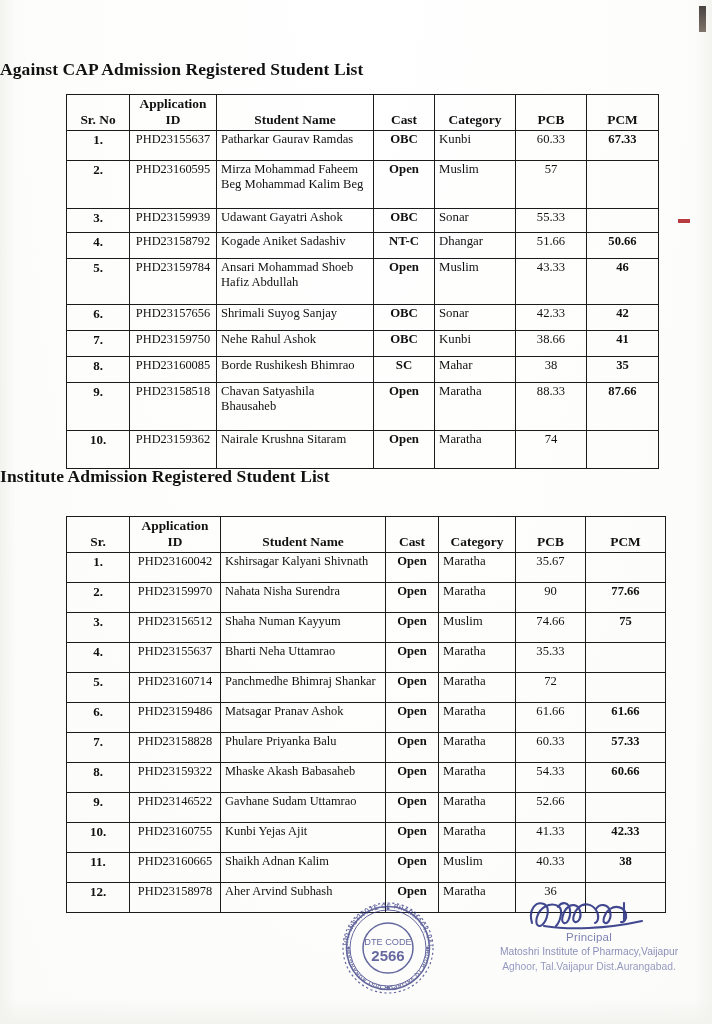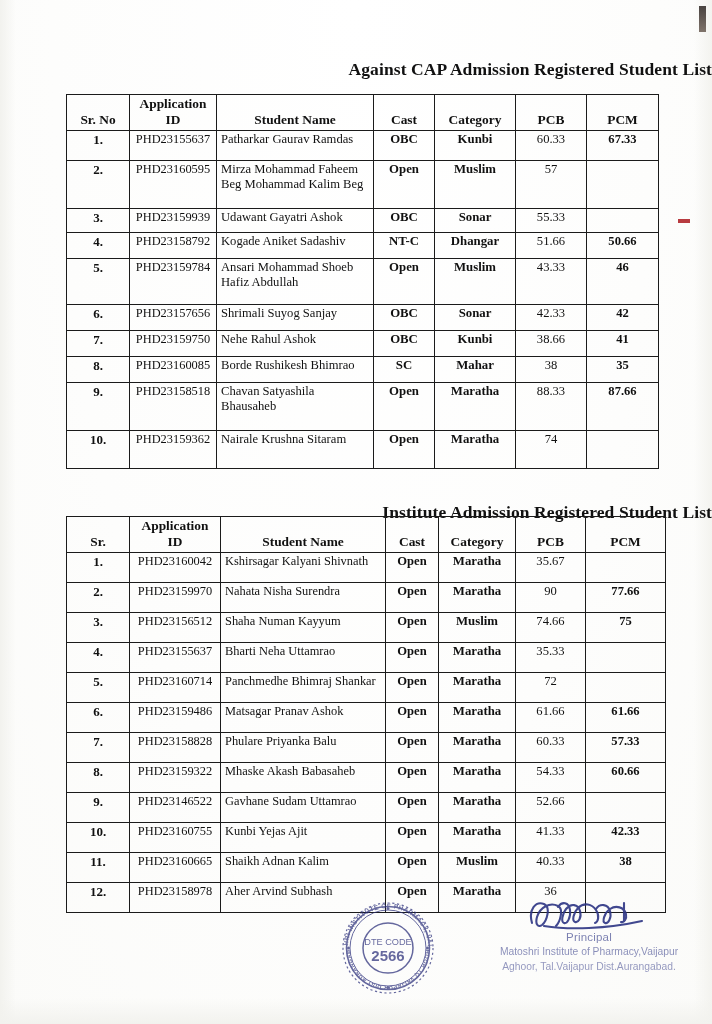--- a/index.html
+++ b/index.html
@@ -24,27 +24,27 @@
     background:linear-gradient(to left,#f3f3ef,rgba(255,255,255,0));pointer-events:none;}
   .scan-bottom{position:absolute;left:0;bottom:0;width:100%;height:26px;
     background:linear-gradient(to top,#f2f2ee,rgba(255,255,255,0));pointer-events:none;}
 
   .mark-top{position:absolute;right:6px;top:6px;width:7px;height:26px;
     background:linear-gradient(#2a2320,#6a5c52);opacity:.85;}
   .mark-red{position:absolute;right:22px;top:219px;width:12px;height:4px;
     background:#b0262b;opacity:.9;}
 
   .doc-title{
-    text-align:right;
+    text-align:left;
     font-weight:bold;
     font-size:17.5px;
     letter-spacing:.1px;
   }
   #title-cap{position:absolute;left:0;right:0;top:59px;}
-  #title-inst{position:absolute;left:0;right:0;top:502px;padding-left:20px;}
+  #title-inst{position:absolute;left:0;right:0;top:466px;}
 
   table.sheet{
     position:absolute;
     border-collapse:collapse;
     table-layout:fixed;
     font-size:12.6px;
   }
   table.sheet td, table.sheet th{
     border:1px solid #1b1b1b;
     padding:1px 4px;
@@ -58,21 +58,21 @@
     font-size:13.4px;
     padding-bottom:3px;
   }
   th.hdr-2line{line-height:1.2;}
 
   
   td.c-sr{text-align:center;font-weight:bold;vertical-align:bottom;font-size:13px;padding-bottom:2px;}
   td.c-id{text-align:center;font-weight:normal;vertical-align:middle;font-size:12.4px;}
   td.c-name{text-align:left;font-weight:normal;vertical-align:top;font-size:12.6px;padding-left:5px;}
   td.c-cast{text-align:center;font-weight:bold;vertical-align:bottom;font-size:12.8px;padding-bottom:2px;}
-  td.c-cat{text-align:center;font-weight:bold;vertical-align:bottom;font-size:12.8px;padding-bottom:2px;}
+  td.c-cat{text-align:left;font-weight:normal;vertical-align:bottom;font-size:12.8px;padding-bottom:2px;}
   td.c-pcb{text-align:center;font-weight:normal;vertical-align:top;font-size:12.6px;}
   td.c-pcm{text-align:center;font-weight:bold;vertical-align:top;font-size:12.6px;}
 
   
   #table-cap{left:66px;top:94px;width:592px;}
   #table-cap col.w-sr{width:63px;}
   #table-cap col.w-id{width:87px;}
   #table-cap col.w-name{width:157px;}
   #table-cap col.w-cast{width:61px;}
   #table-cap col.w-cat{width:81px;}

